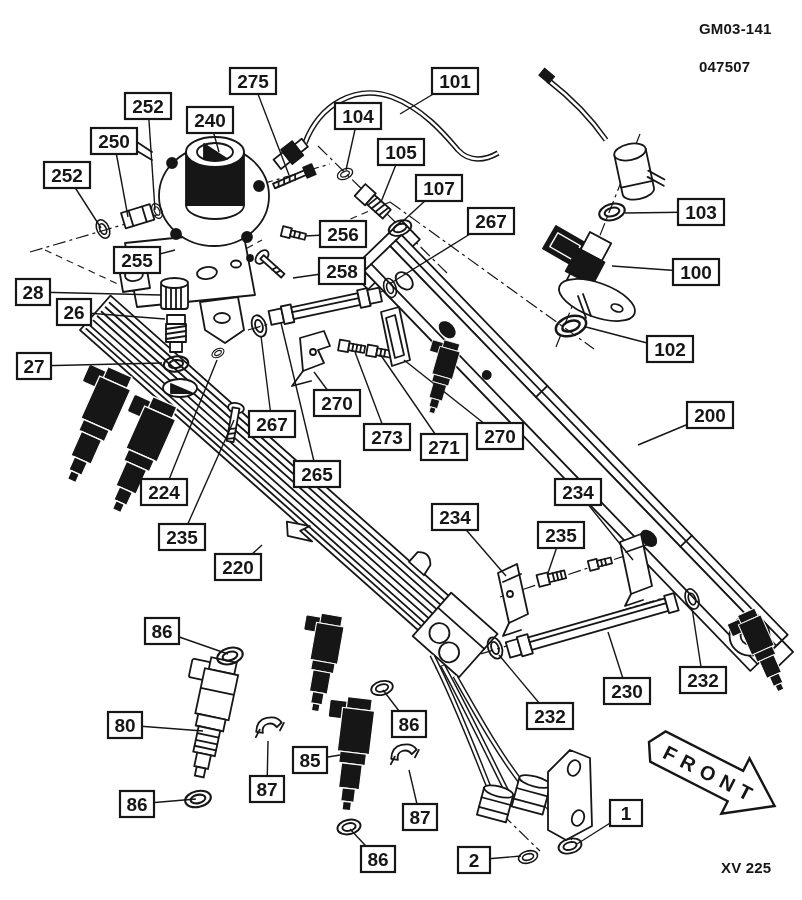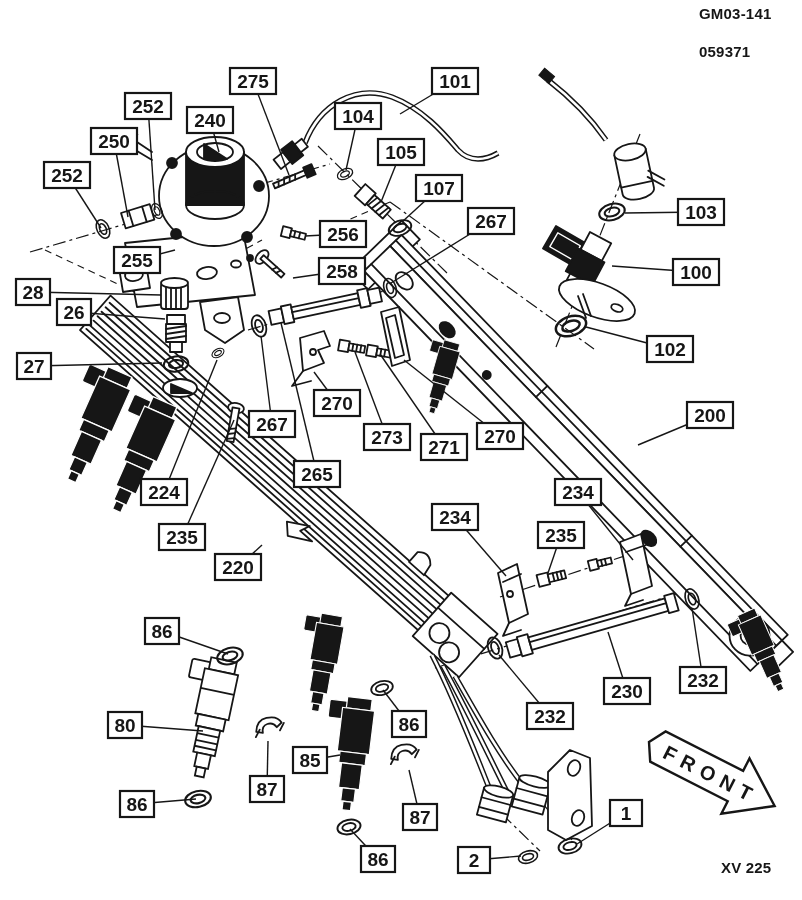--- a/index.html
+++ b/index.html
@@ -1,20 +1,20 @@
 <!DOCTYPE html>
 <html><head>
 <meta charset="utf-8">
 <style>
   html,body{margin:0;padding:0;background:#e8e8e8;}
   .page{position:relative;width:802px;height:900px;background:#fff;overflow:hidden;
         font-family:"Liberation Sans",sans-serif;color:#161616;}
   .corner-text{position:absolute;font-weight:bold;font-size:15px;line-height:1.25;
         letter-spacing:.2px;white-space:pre;}
-  #hdr{left:699px;top:5px;}
+  #hdr{left:699px;top:20px;}
   #ftr{left:721px;top:859px;}
   svg{position:absolute;left:0;top:0;}
   .art{stroke:#161616;fill:none;stroke-width:1.8;stroke-linecap:round;stroke-linejoin:round;}
   .wf{fill:#ffffff;}
   .bf{fill:#161616;stroke:#161616;}
   .dark-part{fill:#161616;stroke:#ffffff;stroke-width:1.3;}
   .light-part{fill:#ffffff;stroke:#161616;stroke-width:1.8;}
   .oring{stroke:#161616;stroke-width:2.1;fill:none;}
   .tube-o{stroke:#161616;stroke-width:5.5;fill:none;}
   .tube-i{stroke:#ffffff;stroke-width:2.6;fill:none;}
@@ -594,17 +594,17 @@
           <text x="626" y="819.5" class="callout-text">1</text>
         </g>
         <g>
           <rect x="458" y="847" width="32" height="26" class="callout-box"></rect>
           <text x="474" y="866.5" class="callout-text">2</text>
         </g>
       </g>
 </svg>
 
 <div id="hdr" class="corner-text"><span>GM03-141</span><br>
-<span>059371</span></div>
+<span>047507</span></div>
 
 <div id="ftr" class="corner-text">XV 225</div>
 
 </div>
 
 </body></html>

